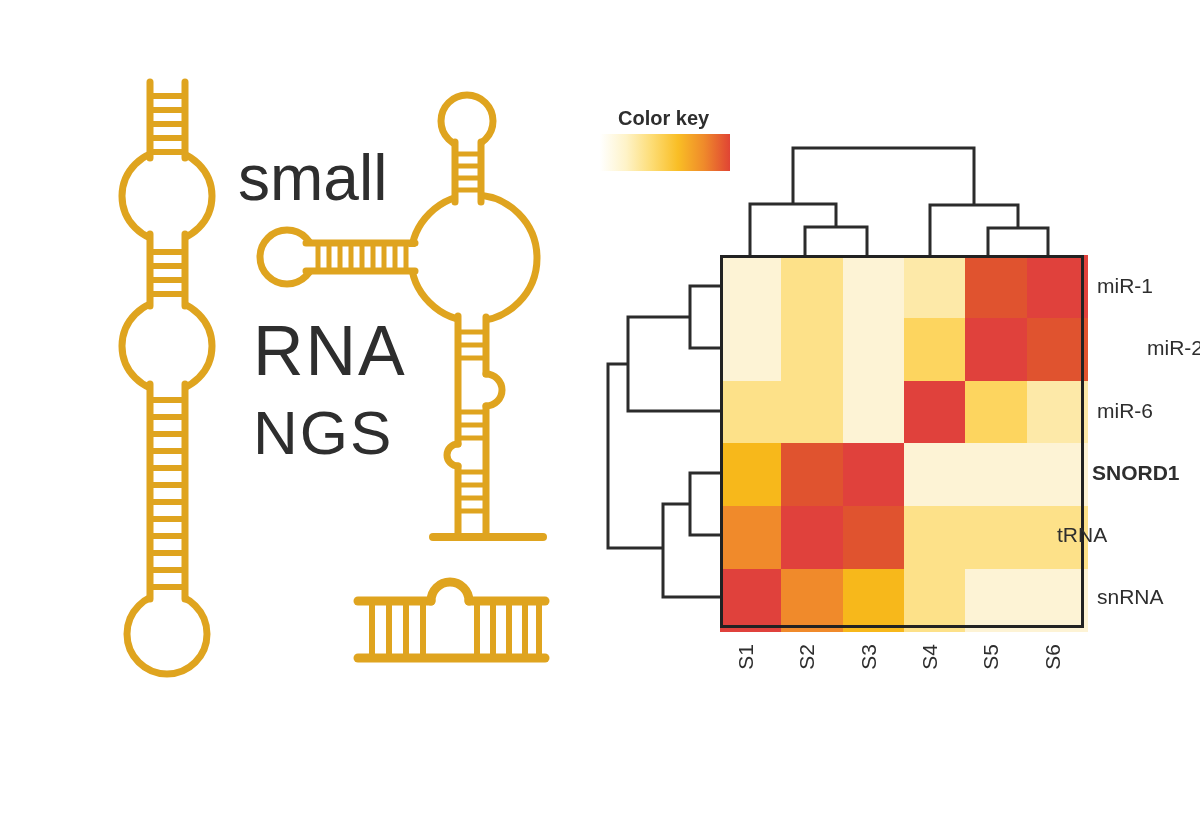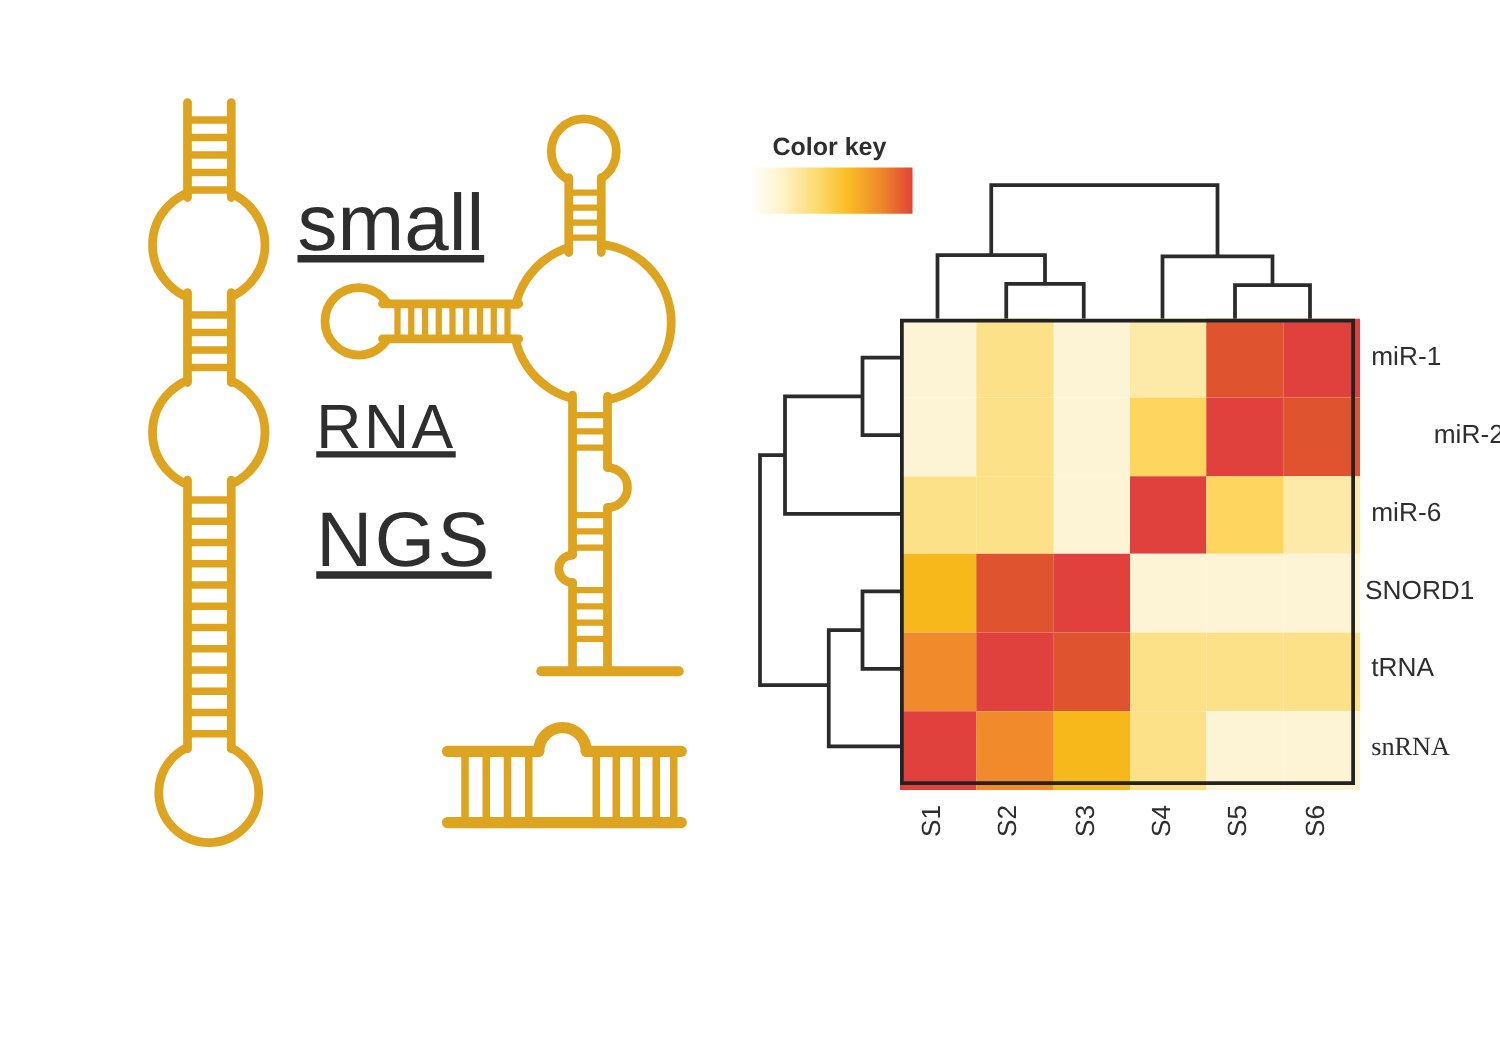--- a/index.html
+++ b/index.html
@@ -3,23 +3,23 @@
 <meta charset="utf-8">
 <style>
   html,body{margin:0;padding:0;}
   body{
     width:1200px;height:840px;position:relative;overflow:hidden;
     background:var(--bg,#fff);
     font-family:"Liberation Sans", sans-serif;
   }
   .abs{position:absolute;}
   
-  .headline{color:var(--ink,#2e2e2e);line-height:1;white-space:nowrap;text-decoration:underline;}
+  .headline{color:var(--ink,#2e2e2e);line-height:1;white-space:nowrap;}
   .hl-small{left:238px;top:146px;font-size:64px;}
-  .hl-rna{left:253px;top:316px;font-size:50px;letter-spacing:2px;}
+  .hl-rna{left:253px;top:316px;font-size:70px;letter-spacing:2px;}
   .hl-ngs{left:253px;top:402px;font-size:62px;letter-spacing:2px;}
   
   .ck-label{left:618px;top:107px;font-size:20px;font-weight:bold;color:var(--ink,#2e2e2e);}
   .ck-bar{left:600px;top:134px;width:130px;height:37px;}
   
   .art{left:0;top:0;}
   .gold-stroke{stroke:var(--gold,#DFA41F);fill:none;}
   .dendro{stroke:var(--dendro,#2b2b2b);stroke-width:3;fill:none;}
   .erase{fill:#fff;stroke:none;}
   
@@ -172,23 +172,23 @@
     <div class="hm-cell" style="background: rgb(247, 184, 27);"></div>
     <div class="hm-cell" style="background: rgb(253, 225, 137);"></div>
     <div class="hm-cell" style="background: rgb(253, 243, 213);"></div>
     <div class="hm-cell" style="background: rgb(253, 243, 213);"></div>
   </div>
 <div class="abs hm-border"></div>
 <div class="abs" style="left:0;top:0;">
     <div class="abs row-label" style="left: 1097px; top: 273px;">miR-1</div>
     <div class="abs row-label" style="left: 1147px; top: 335px;">miR-2</div>
     <div class="abs row-label" style="left: 1097px; top: 398px;">miR-6</div>
-    <div class="abs row-label" style="left: 1092px; top: 460px;">SNORD1</div>
-    <div class="abs row-label" style="left: 1097px; top: 522px;">tRNA</div>
-    <div class="abs row-label" style="left: 1097px; top: 584px; font-family: Liberation Serif, serif;">snRNA</div>
+    <div class="abs row-label" style="left: 1092px; top: 460px; font-weight: bold;">SNORD1</div>
+    <div class="abs row-label" style="left: 1057px; top: 522px;">tRNA</div>
+    <div class="abs row-label" style="left: 1097px; top: 584px;">snRNA</div>
   </div>
 <div class="abs" style="left:0;top:0;">
     <div class="abs col-label" style="left: 734px; top: 644px;">S1</div>
     <div class="abs col-label" style="left: 795.33px; top: 644px;">S2</div>
     <div class="abs col-label" style="left: 856.66px; top: 644px;">S3</div>
     <div class="abs col-label" style="left: 917.99px; top: 644px;">S4</div>
     <div class="abs col-label" style="left: 979.32px; top: 644px;">S5</div>
     <div class="abs col-label" style="left: 1040.65px; top: 644px;">S6</div>
   </div>
 

